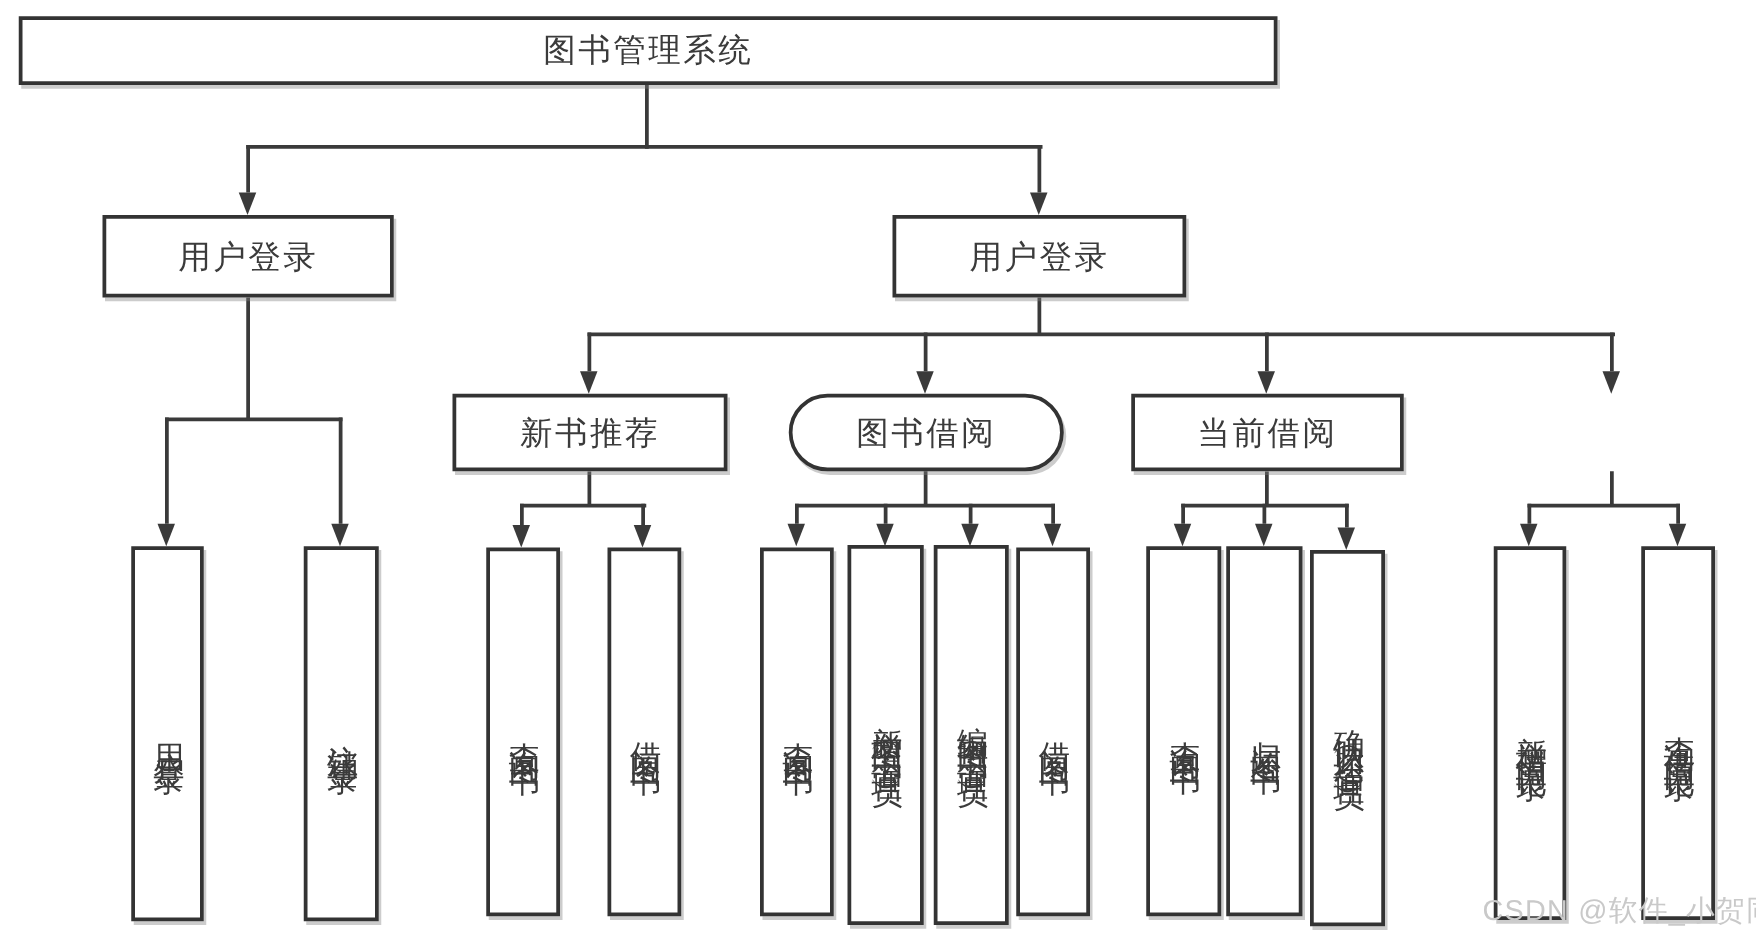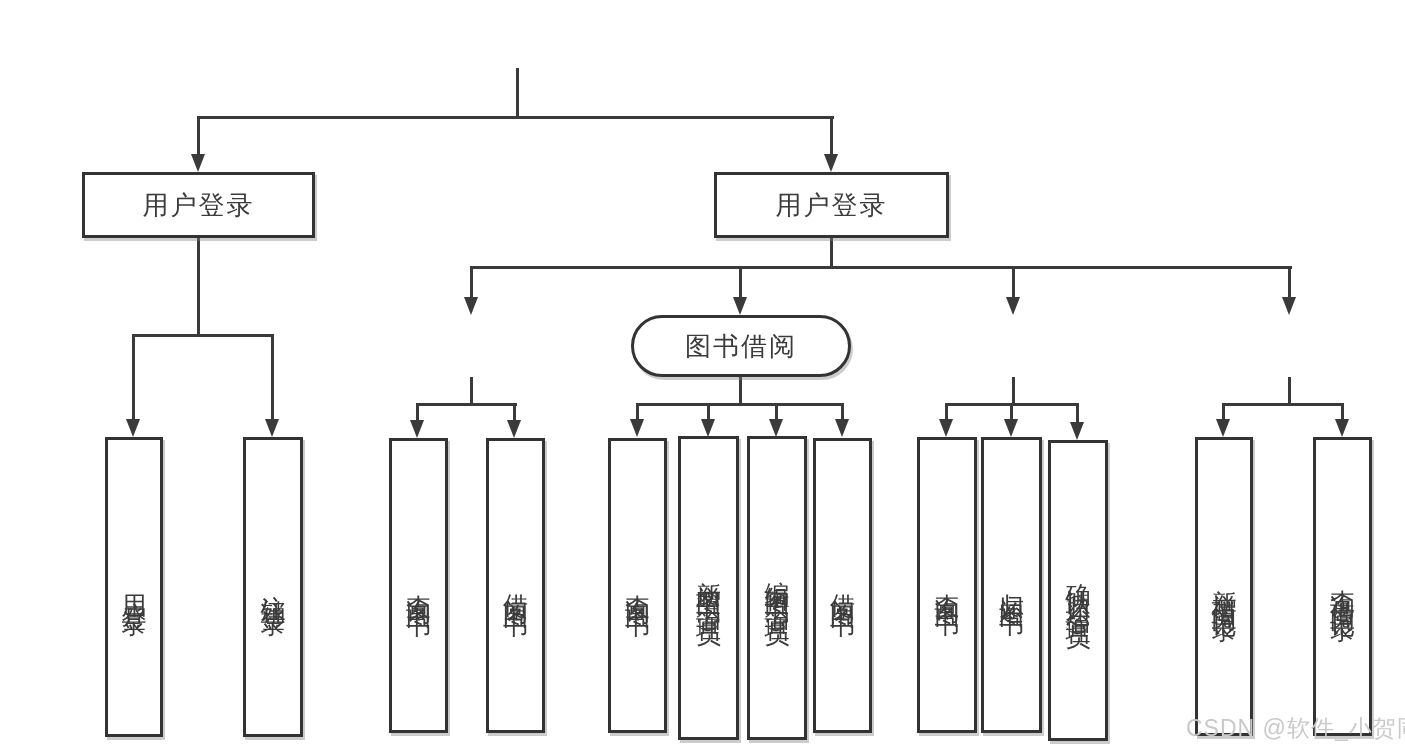--- a/index.html
+++ b/index.html
@@ -91,30 +91,39 @@
   <div class="ln" style="left:1076px;top:403px;width:3px;height:19px;"></div>
   <div class="ah" style="left:1070px;top:422px;"></div>
 
   <div class="ln" style="left:1288px;top:377px;width:3px;height:28px;"></div>
   <div class="ln" style="left:1222px;top:403px;width:122px;height:3px;"></div>
   <div class="ln" style="left:1222px;top:403px;width:3px;height:16px;"></div>
   <div class="ah" style="left:1216px;top:419px;"></div>
   <div class="ln" style="left:1341px;top:403px;width:3px;height:16px;"></div>
   <div class="ah" style="left:1335px;top:419px;"></div>
 
+  <div class="hbox" style="left:15px;top:13px;width:1007px;height:55px;">
+    <span>图书管理系统</span>
+  </div>
 
   <div class="hbox" style="left:82px;top:172px;width:233px;height:66px;">
     <span>用户登录</span>
   </div>
   <div class="hbox" style="left:714px;top:172px;width:235px;height:66px;">
     <span>用户登录</span>
   </div>
 
+  <div class="hbox" style="left:362px;top:315px;width:220px;height:62px;">
+    <span>新书推荐</span>
+  </div>
   <div class="hbox" style="left:631px;top:315px;width:220px;height:62px;border-radius:31px;">
     <span>图书借阅</span>
+  </div>
+  <div class="hbox" style="left:905px;top:315px;width:218px;height:62px;">
+    <span>当前借阅</span>
   </div>
 
   <div class="vbox" style="left:105px;top:437px;width:58px;height:300px;">
     <span>用户登录</span>
   </div>
   <div class="vbox" style="left:243px;top:437px;width:60px;height:300px;">
     <span>注销登录</span>
   </div>
 
   <div class="vbox" style="left:389px;top:438px;width:59px;height:295px;">

